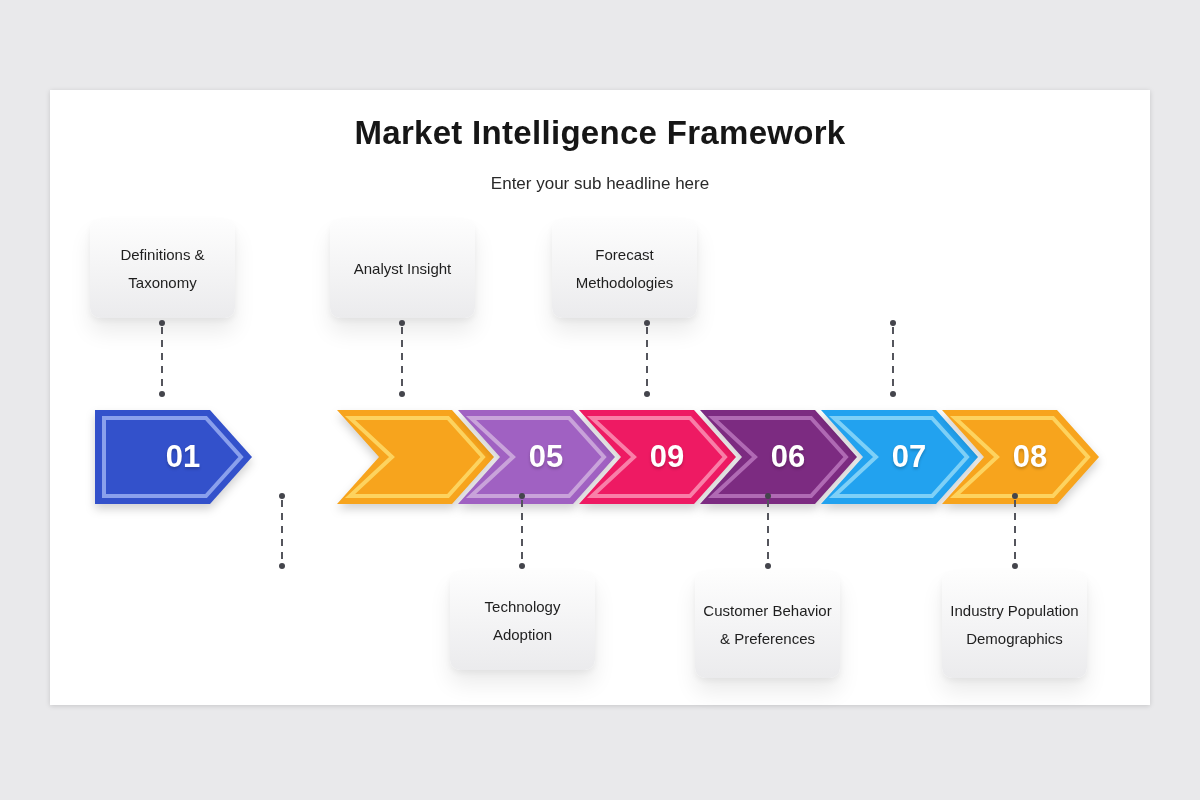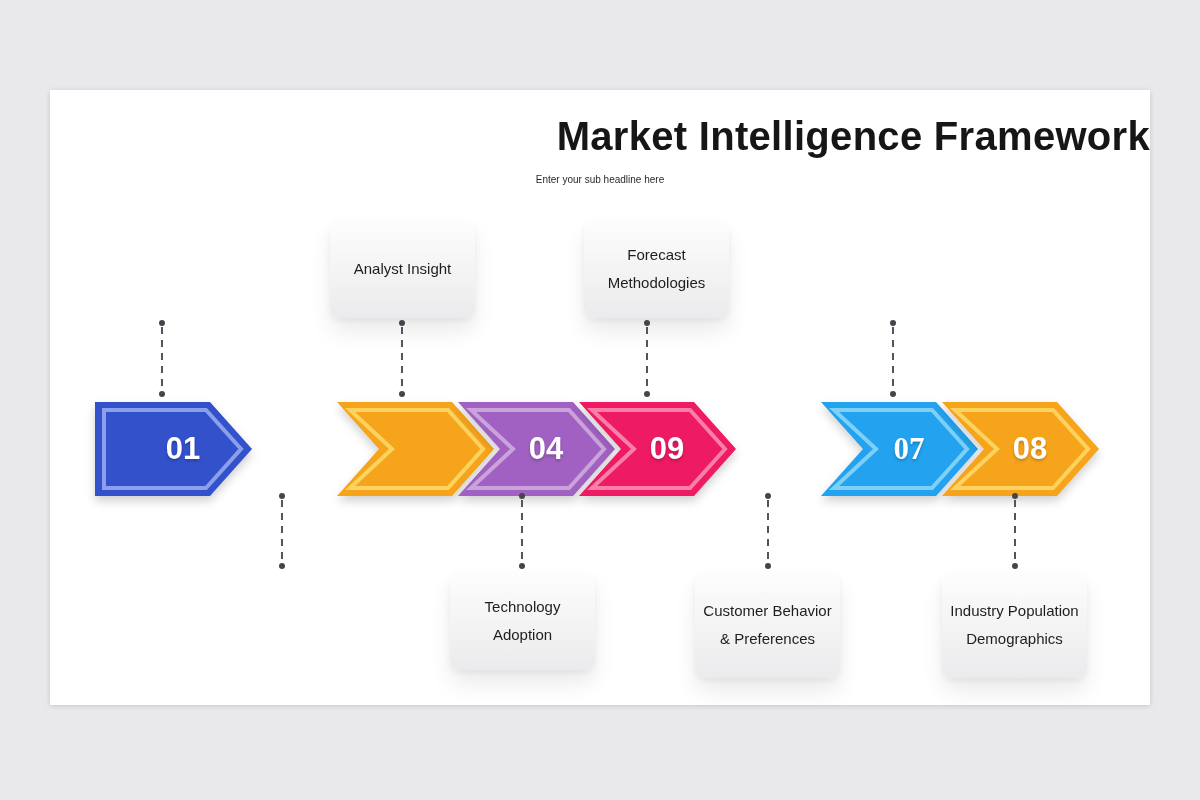--- a/index.html
+++ b/index.html
@@ -11,28 +11,28 @@
   }
   .slide {
     position:relative;
     width:1100px; height:615px;
     margin:90px auto 0;
     background:#ffffff;
     box-shadow:0 1px 5px rgba(0,0,0,.15);
   }
   .title {
     position:absolute; top:24px; left:0; right:0;
-    text-align:right;
-    font-size:40px; font-weight:700; color:#161616;
+    text-align:center;
+    font-size:33px; font-weight:700; color:#161616;
     letter-spacing:.3px;
   }
   .subtitle {
     position:absolute; top:84px; left:0; right:0;
     text-align:center;
-    font-size:10px; color:#2a2a2a;
+    font-size:17px; color:#2a2a2a;
   }
 
   
   .card {
     position:absolute;
     width:145px;
     border-radius:10px;
     background:linear-gradient(180deg,#fdfdfd 0%, #ebebed 100%);
     box-shadow:0 14px 22px rgba(0,0,0,.08), 0 3px 6px rgba(0,0,0,.05);
     display:flex; align-items:center; justify-content:center;
@@ -57,43 +57,46 @@
     width:6px; height:6px; border-radius:50%;
     background:#44454c;
   }
   .connector::before { top:-7px; }
   .connector::after { bottom:-7px; }
   .connector.top-conn { top:237px; height:63px; }
   .connector.bottom-conn { top:410px; height:62px; }
 
   
   .band { position:absolute; top:308px; left:0; width:1100px; height:94px; }
-  .chevron { position:absolute; top:4px; width:157px; height:78px; }
+  .chevron { position:absolute; top:12px; width:157px; height:78px; }
   .chev-svg { position:absolute; left:0; top:0; filter:drop-shadow(0 5px 5px rgba(0,0,0,.18)); }
   .chev-fill { fill:var(--c,#888); }
   .chev-ring { fill:none; stroke:var(--l,#ccc); stroke-width:4; }
   .num {
     position:absolute; left:52px; top:0; width:72px; height:94px;
     display:flex; align-items:center; justify-content:center;
     color:#ffffff; font-size:31px; font-weight:700;
     text-shadow:0 2px 3px rgba(0,0,0,.22);
   }
 </style>
 </head>
 <body>
 
 <div class="slide">
 
   <div class="title">Market Intelligence Framework</div>
   <div class="subtitle">Enter your sub headline here</div>
 
+  <div class="card top h2" style="left:40px">
+    <div>Definitions &amp; Taxonomy</div>
+  </div>
   <div class="card top h2" style="left:280px">
     <div>Analyst Insight</div>
   </div>
-  <div class="card top h2" style="left:534px">
+  <div class="card top h2" style="left:502px">
     <div>Forecast Methodologies</div>
   </div>
 
   <div class="connector top-conn" style="left:111px"></div>
   <div class="connector top-conn" style="left:351px"></div>
   <div class="connector top-conn" style="left:596px"></div>
   <div class="connector top-conn" style="left:842px"></div>
 
   <div class="band">
 
@@ -111,33 +114,40 @@
         <path class="chev-fill" d="M0,0 L115,0 L157,47 L115,94 L0,94 L42,47 Z"></path>
         <path class="chev-ring" d="M13,8 L111,8 L146,47 L111,86 L13,86 L55,47 Z"></path>
       </svg>
     </div>
 
     <div class="chevron" style="left: 408px; --c: #a061c2; --l: #c9a3da;">
       <svg class="chev-svg" width="157" height="94" viewBox="0 0 157 94">
         <path class="chev-fill" d="M0,0 L115,0 L157,47 L115,94 L0,94 L42,47 Z"></path>
         <path class="chev-ring" d="M13,8 L111,8 L146,47 L111,86 L13,86 L55,47 Z"></path>
       </svg>
-      <span class="num">04</span>
+      <span class="num">05</span>
     </div>
 
     <div class="chevron" style="left: 529px; --c: #ee1a63; --l: #f97fa8;">
       <svg class="chev-svg" width="157" height="94" viewBox="0 0 157 94">
         <path class="chev-fill" d="M0,0 L115,0 L157,47 L115,94 L0,94 L42,47 Z"></path>
         <path class="chev-ring" d="M13,8 L111,8 L146,47 L111,86 L13,86 L55,47 Z"></path>
       </svg>
       <span class="num">09</span>
     </div>
 
+    <div class="chevron" style="left: 650px; --c: #7c2b81; --l: #b06ab4;">
+      <svg class="chev-svg" width="157" height="94" viewBox="0 0 157 94">
+        <path class="chev-fill" d="M0,0 L115,0 L157,47 L115,94 L0,94 L42,47 Z"></path>
+        <path class="chev-ring" d="M13,8 L111,8 L146,47 L111,86 L13,86 L55,47 Z"></path>
+      </svg>
+      <span class="num">06</span>
+    </div>
 
-    <div class="chevron" style="left: 771px; font-family: Liberation Serif, serif; --c: #22a2ef; --l: #7ed0f7;">
+    <div class="chevron" style="left: 771px; --c: #22a2ef; --l: #7ed0f7;">
       <svg class="chev-svg" width="157" height="94" viewBox="0 0 157 94">
         <path class="chev-fill" d="M0,0 L115,0 L157,47 L115,94 L0,94 L42,47 Z"></path>
         <path class="chev-ring" d="M13,8 L111,8 L146,47 L111,86 L13,86 L55,47 Z"></path>
       </svg>
       <span class="num">07</span>
     </div>
 
     <div class="chevron" style="left: 892px; --c: #f7a41d; --l: #fdd35f;">
       <svg class="chev-svg" width="157" height="94" viewBox="0 0 157 94">
         <path class="chev-fill" d="M0,0 L115,0 L157,47 L115,94 L0,94 L42,47 Z"></path>

